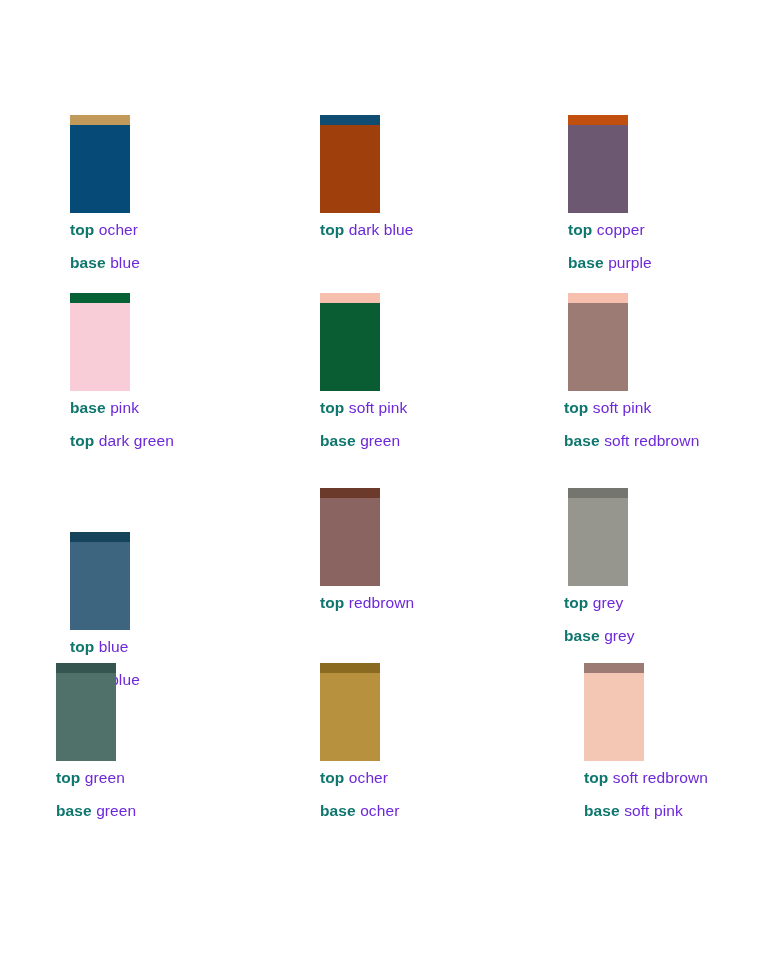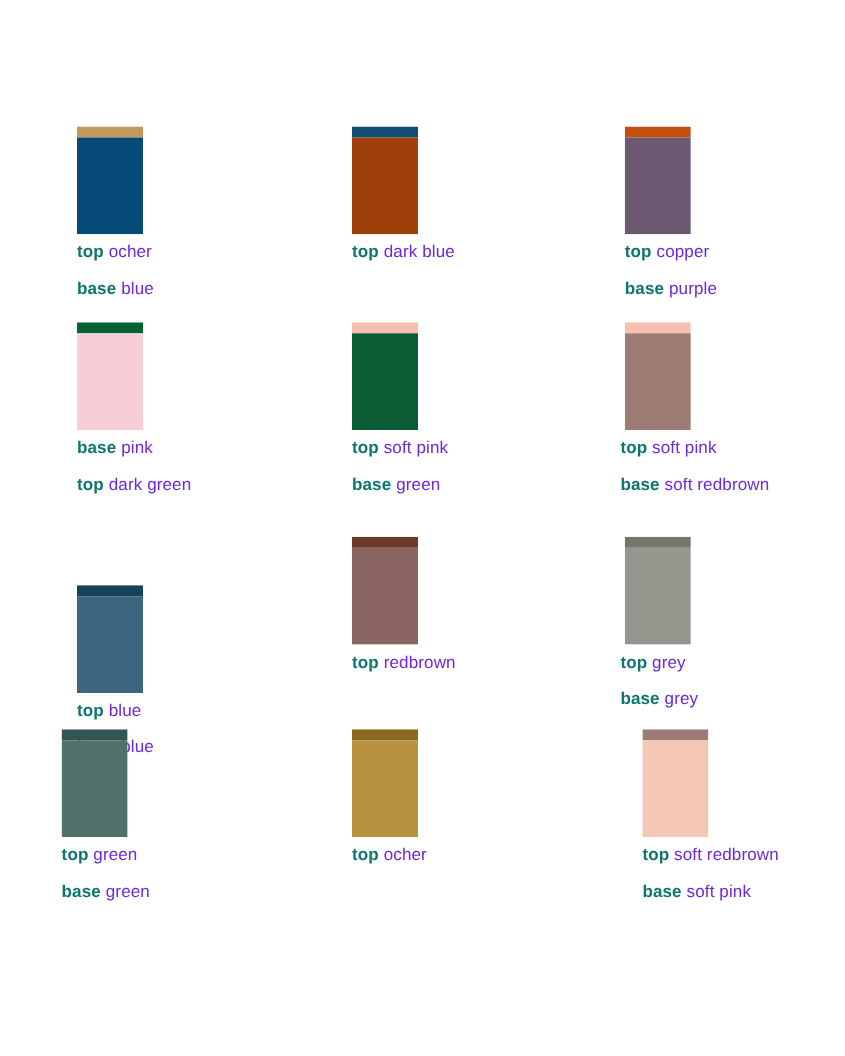--- a/index.html
+++ b/index.html
@@ -182,20 +182,21 @@
         <div class="label-line"><span class="label-key">base</span><span class="label-value"> green</span></div>
       </div>
     </div>
     <div class="swatch-cell" style="left: 320px; top: 663px;">
       <div class="swatch-chip" style="width: 60px; height: 98px;">
         <div class="swatch-top" style="height: 10px; background: rgb(138, 106, 32);"></div>
         <div class="swatch-base" style="top: 10px; background: rgb(184, 145, 62);"></div>
       </div>
       <div class="swatch-labels" style="top: 98px; left: 0px;">
         <div class="label-line"><span class="label-key">top</span><span class="label-value"> ocher</span></div>
+        <div class="label-line"><span class="label-key">base</span><span class="label-value"> ocher</span></div>
       </div>
     </div>
     <div class="swatch-cell" style="left: 568px; top: 663px; margin-left: 16px;">
       <div class="swatch-chip" style="width: 60px; height: 98px;">
         <div class="swatch-top" style="height: 10px; background: rgb(157, 123, 117);"></div>
         <div class="swatch-base" style="top: 10px; background: rgb(243, 199, 180);"></div>
       </div>
       <div class="swatch-labels" style="top: 98px; left: 0px;">
         <div class="label-line"><span class="label-key">top</span><span class="label-value"> soft redbrown</span></div>
         <div class="label-line"><span class="label-key">base</span><span class="label-value"> soft pink</span></div>

